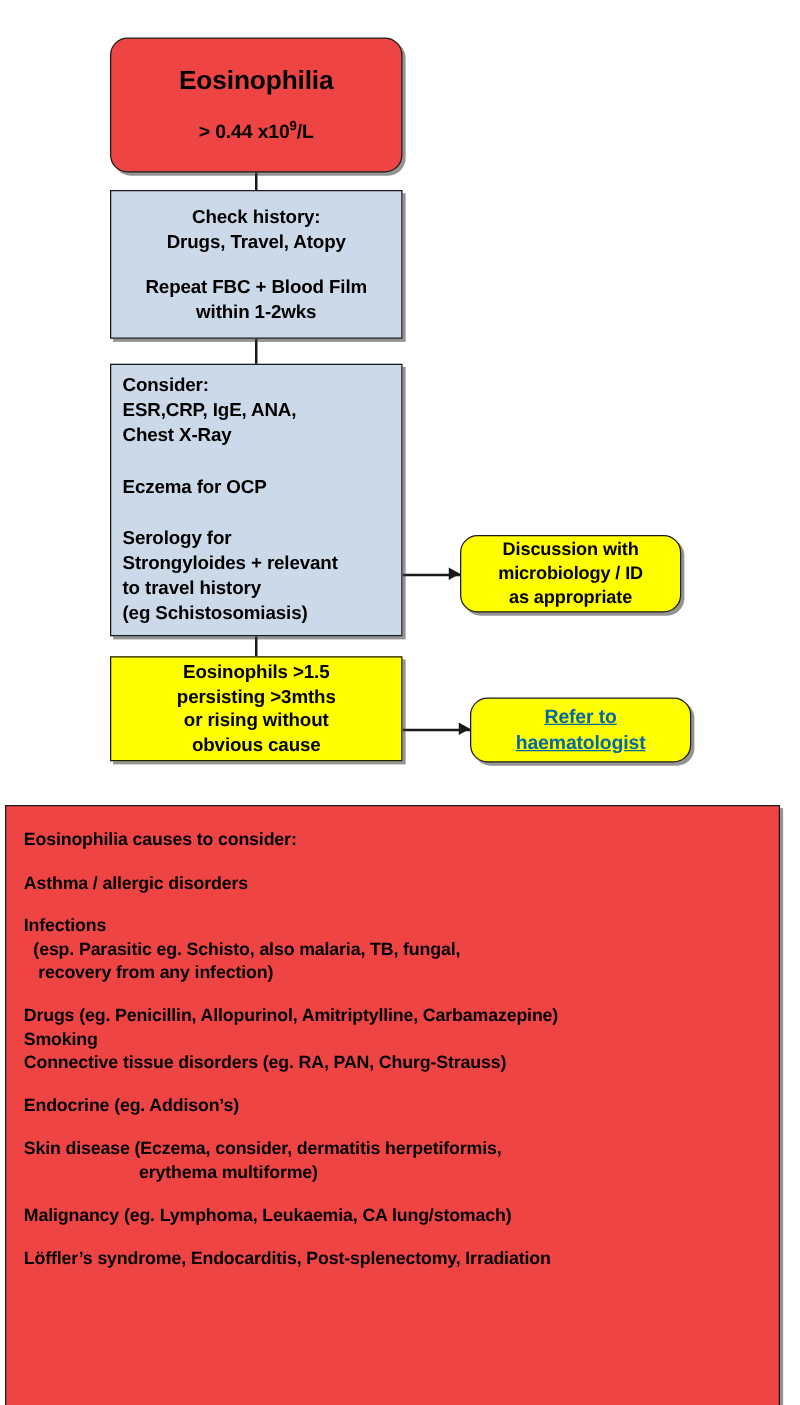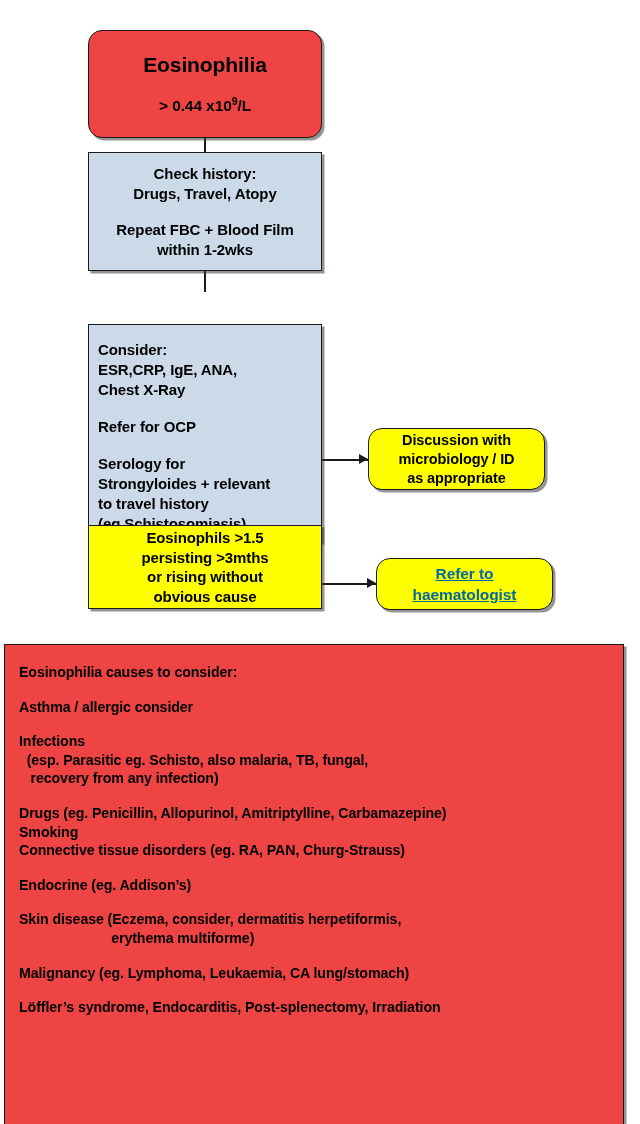--- a/index.html
+++ b/index.html
@@ -84,22 +84,21 @@
     font-size: 15px;
     line-height: 19.5px;
   }
   #node-check-history .para + .para { margin-top: 17px; }
 
   #node-consider {
     left: 88px; top: 291px; width: 234px; height: 218px;
     padding: 7px 9px;
     font-size: 15px;
     line-height: 20px;
-    justify-content: flex-end;
-    margin-top: 33px;
+    justify-content: space-between;
   }
   #node-consider .para + .para { margin-top: 17px; }
 
   #node-discussion {
     left: 368px; top: 428px; width: 177px; height: 62px;
     padding: 3px 6px;
     font-size: 14.5px;
     line-height: 19px;
   }
 
@@ -165,21 +164,21 @@
     </div>
   </div>
 
   <div class="node blue-fill bordered shadow lft" id="node-consider">
     <div class="para">
       <div>Consider:</div>
       <div>ESR,CRP, IgE, ANA,</div>
       <div>Chest X-Ray</div>
     </div>
     <div class="para">
-      <div>Refer for OCP</div>
+      <div>Eczema for OCP</div>
     </div>
     <div class="para">
       <div>Serology for</div>
       <div>Strongyloides + relevant</div>
       <div>to travel history</div>
       <div>(eg Schistosomiasis)</div>
     </div>
   </div>
 
   <div class="node yellow-fill bordered rounded shadow ctr" id="node-discussion">
@@ -195,21 +194,21 @@
     <div>obvious cause</div>
   </div>
 
   <div class="node yellow-fill bordered rounded shadow ctr" id="node-refer">
     <div class="link">Refer to</div>
     <div class="link">haematologist</div>
   </div>
 
   <div class="node green-fill bordered shadow lft" id="node-causes">
     <div class="blk">Eosinophilia causes to consider:</div>
-    <div class="blk">Asthma / allergic consider</div>
+    <div class="blk">Asthma / allergic disorders</div>
     <div class="blk">Infections
   (esp. Parasitic eg. Schisto, also malaria, TB, fungal,
    recovery from any infection)</div>
     <div class="blk">Drugs (eg. Penicillin, Allopurinol, Amitriptylline, Carbamazepine)
 Smoking
 Connective tissue disorders (eg. RA, PAN, Churg-Strauss)</div>
     <div class="blk">Endocrine (eg. Addison’s)</div>
     <div class="blk">Skin disease (Eczema, consider, dermatitis herpetiformis,
                         erythema multiforme)</div>
     <div class="blk">Malignancy (eg. Lymphoma, Leukaemia, CA lung/stomach)</div>

